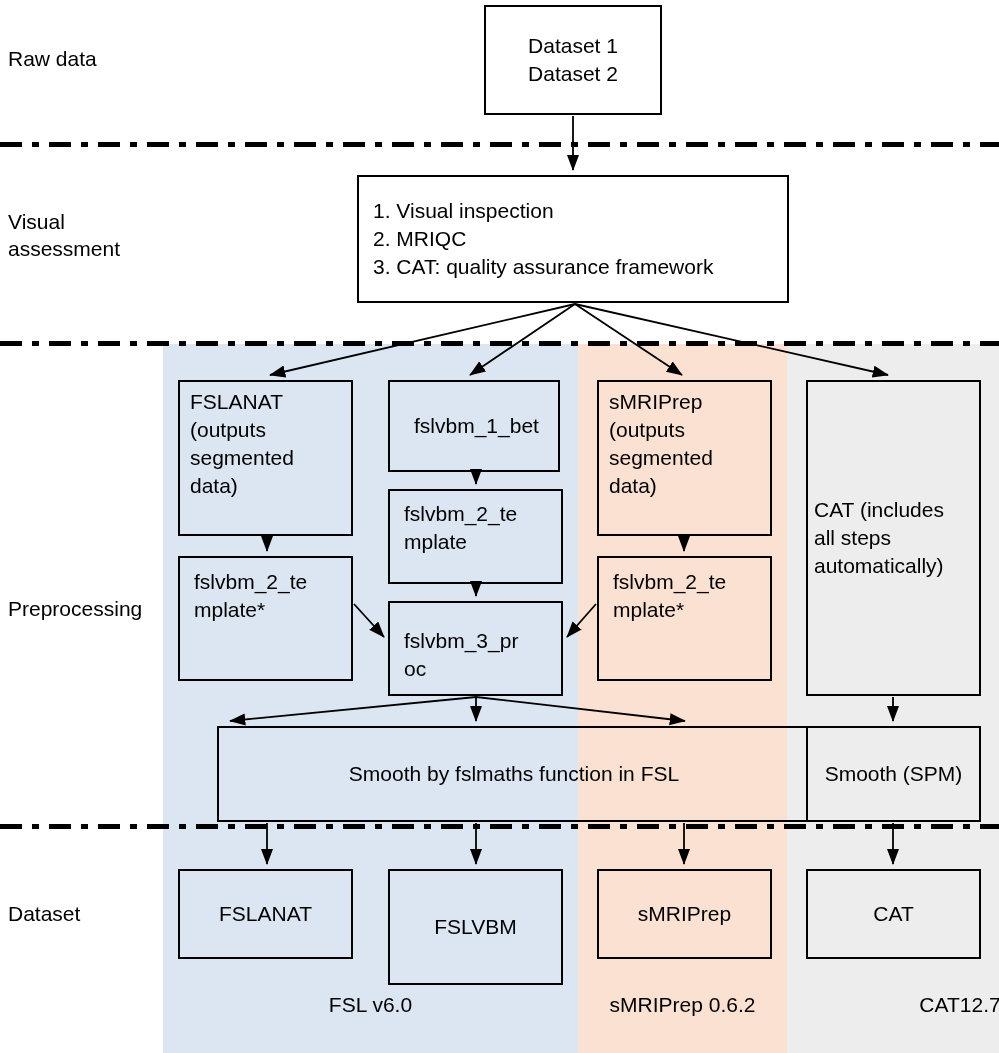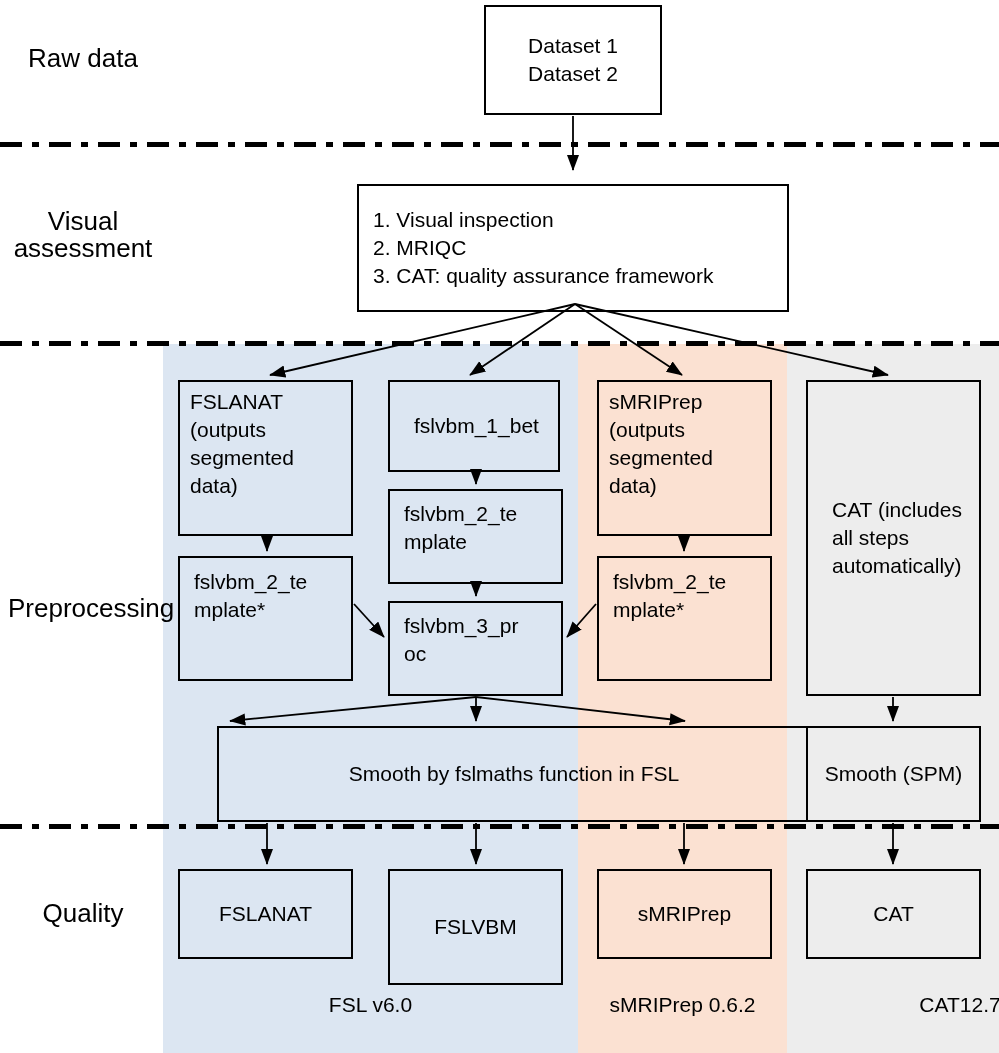--- a/index.html
+++ b/index.html
@@ -38,24 +38,24 @@
         transparent 22px, transparent 32px,
         #000 32px, #000 39px,
         transparent 39px, transparent 49px);
   }
 
   
   .stage-label {
     position: absolute;
     left: 8px;
     width: 150px;
-    font-size: 26px;
+    font-size: 21px;
     line-height: 27px;
     color: #000;
-    text-align: center;
+    text-align: left;
   }
 
   
   .box {
     position: absolute;
     box-sizing: border-box;
     border: 2px solid #000;
     background: #ffffff;
     font-size: 21px;
     line-height: 28px;
@@ -100,28 +100,28 @@
   <div class="band band-cat"></div>
 
   <div class="sep-line" style="top:142px;"></div>
   <div class="sep-line" style="top:341px;"></div>
   <div class="sep-line" style="top:824px;"></div>
 
   <div class="stage-label" style="top:45px;">Raw data</div>
   <div class="stage-label" style="top:208px;white-space:pre-line;">Visual
 assessment</div>
   <div class="stage-label" style="top:595px;">Preprocessing</div>
-  <div class="stage-label" style="top:900px;">Quality</div>
+  <div class="stage-label" style="top:900px;">Dataset</div>
 
   <div class="box white center" style="left:484px; top:5px; width:178px; height:110px;">
     <span class="txt">Dataset 1
 Dataset 2</span>
   </div>
 
-  <div class="box white vcenter" style="left:357px; top:175px; width:432px; height:128px; padding-left:14px;margin-top:9px;">
+  <div class="box white vcenter" style="left:357px; top:175px; width:432px; height:128px; padding-left:14px;">
     <span class="txt">1. Visual inspection
 2. MRIQC
 3. CAT: quality assurance framework</span>
   </div>
 
   <div class="box blue" style="left:178px; top:380px; width:175px; height:156px;">
     <span class="txt">FSLANAT
 (outputs
 segmented
 data)</span>
@@ -131,37 +131,37 @@
 mplate*</span>
   </div>
 
   <div class="box blue vcenter" style="left:388px; top:380px; width:172px; height:92px; padding-left:24px;">
     <span class="txt">fslvbm_1_bet</span>
   </div>
   <div class="box blue" style="left:388px; top:489px; width:175px; height:95px; padding-top:9px; padding-left:14px;">
     <span class="txt">fslvbm_2_te
 mplate</span>
   </div>
-  <div class="box blue" style="left:388px; top:601px; width:175px; height:95px; padding-top:9px; padding-left:14px;">
+  <div class="box blue" style="left:388px; top:601px; width:175px; height:95px; padding-top:24px; padding-left:14px;">
     <span class="txt">fslvbm_3_pr
 oc</span>
   </div>
 
   <div class="box orange" style="left:597px; top:380px; width:175px; height:156px;">
     <span class="txt">sMRIPrep
 (outputs
 segmented
 data)</span>
   </div>
   <div class="box orange" style="left:597px; top:556px; width:175px; height:125px; padding-top:10px; padding-left:14px;">
     <span class="txt">fslvbm_2_te
 mplate*</span>
   </div>
 
-  <div class="box gray vcenter" style="left:806px; top:380px; width:175px; height:316px; padding-left:24px;">
+  <div class="box gray vcenter" style="left:806px; top:380px; width:175px; height:316px; padding-left:6px;">
     <span class="txt">CAT (includes
 all steps
 automatically)</span>
   </div>
 
   <div class="box blue center" style="left:178px; top:726px; width:594px; height:96px; background:transparent; border:2px solid #000;margin-left:39px;">
     <span class="txt">Smooth by fslmaths function in FSL</span>
   </div>
   <div class="box gray center" style="left:806px; top:726px; width:175px; height:96px;">
     <span class="txt">Smooth (SPM)</span>

